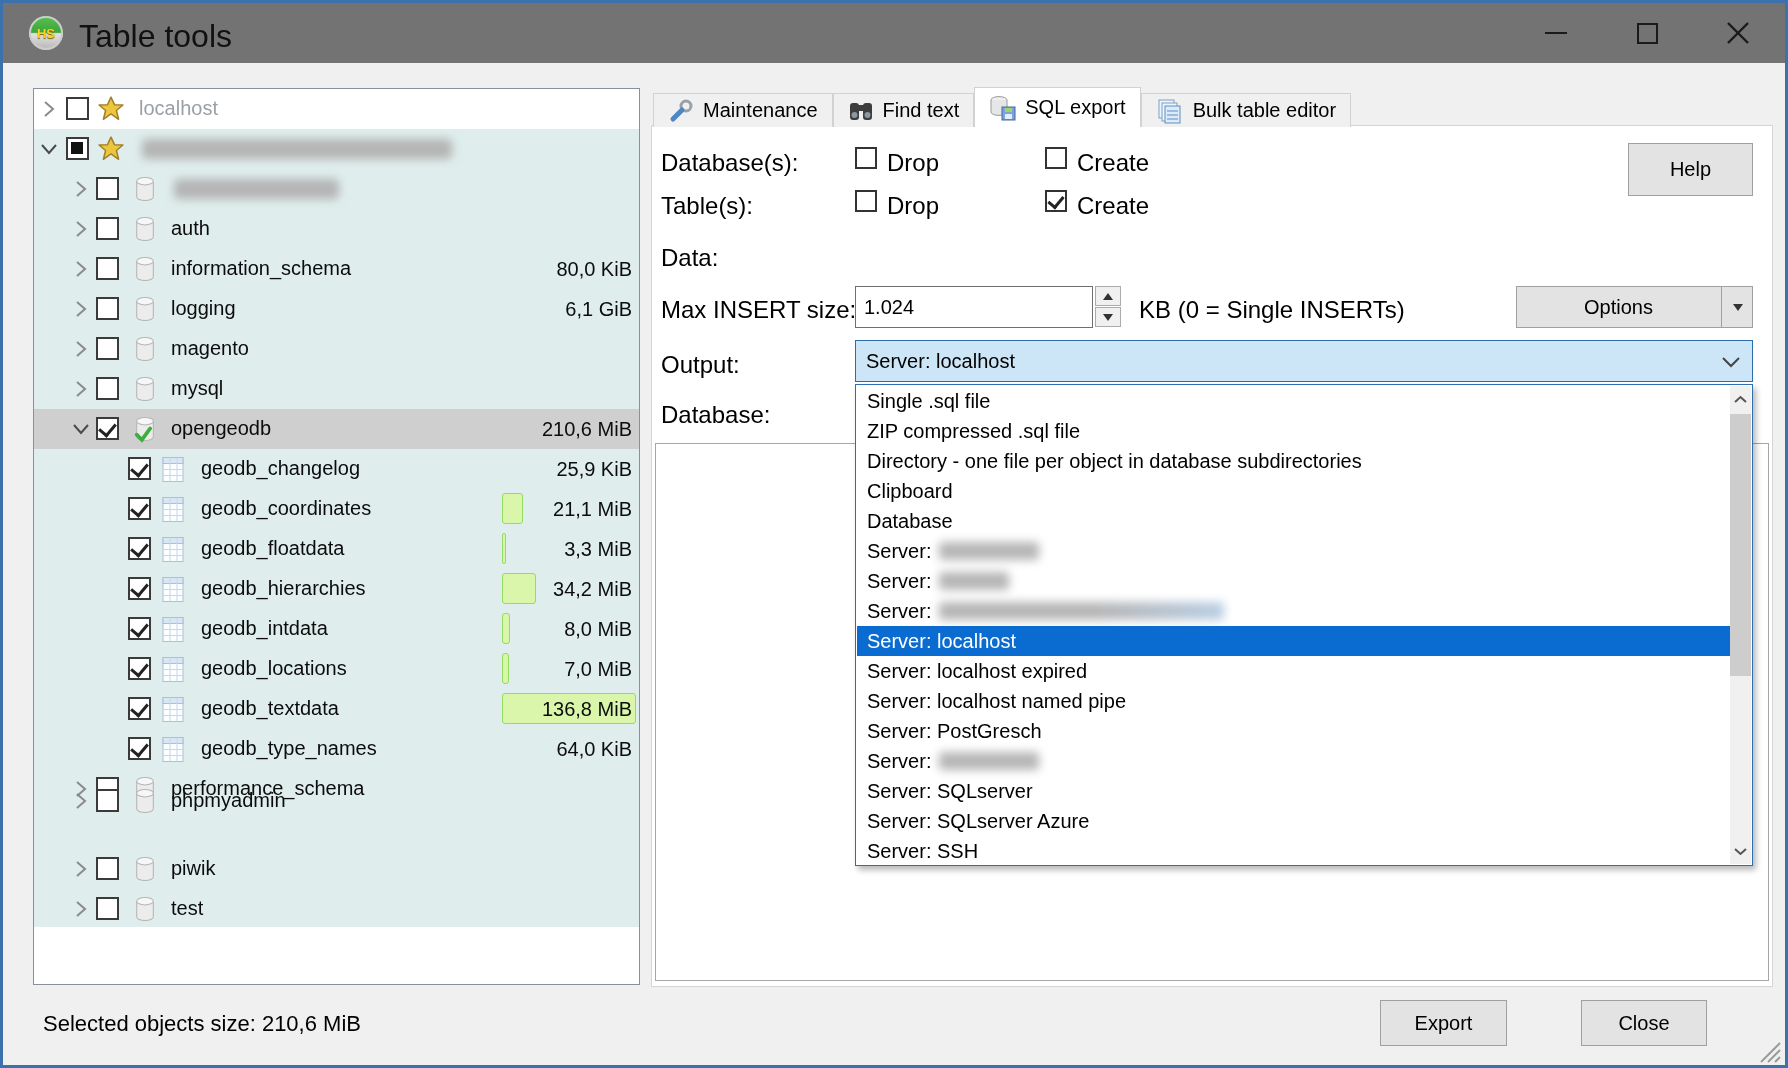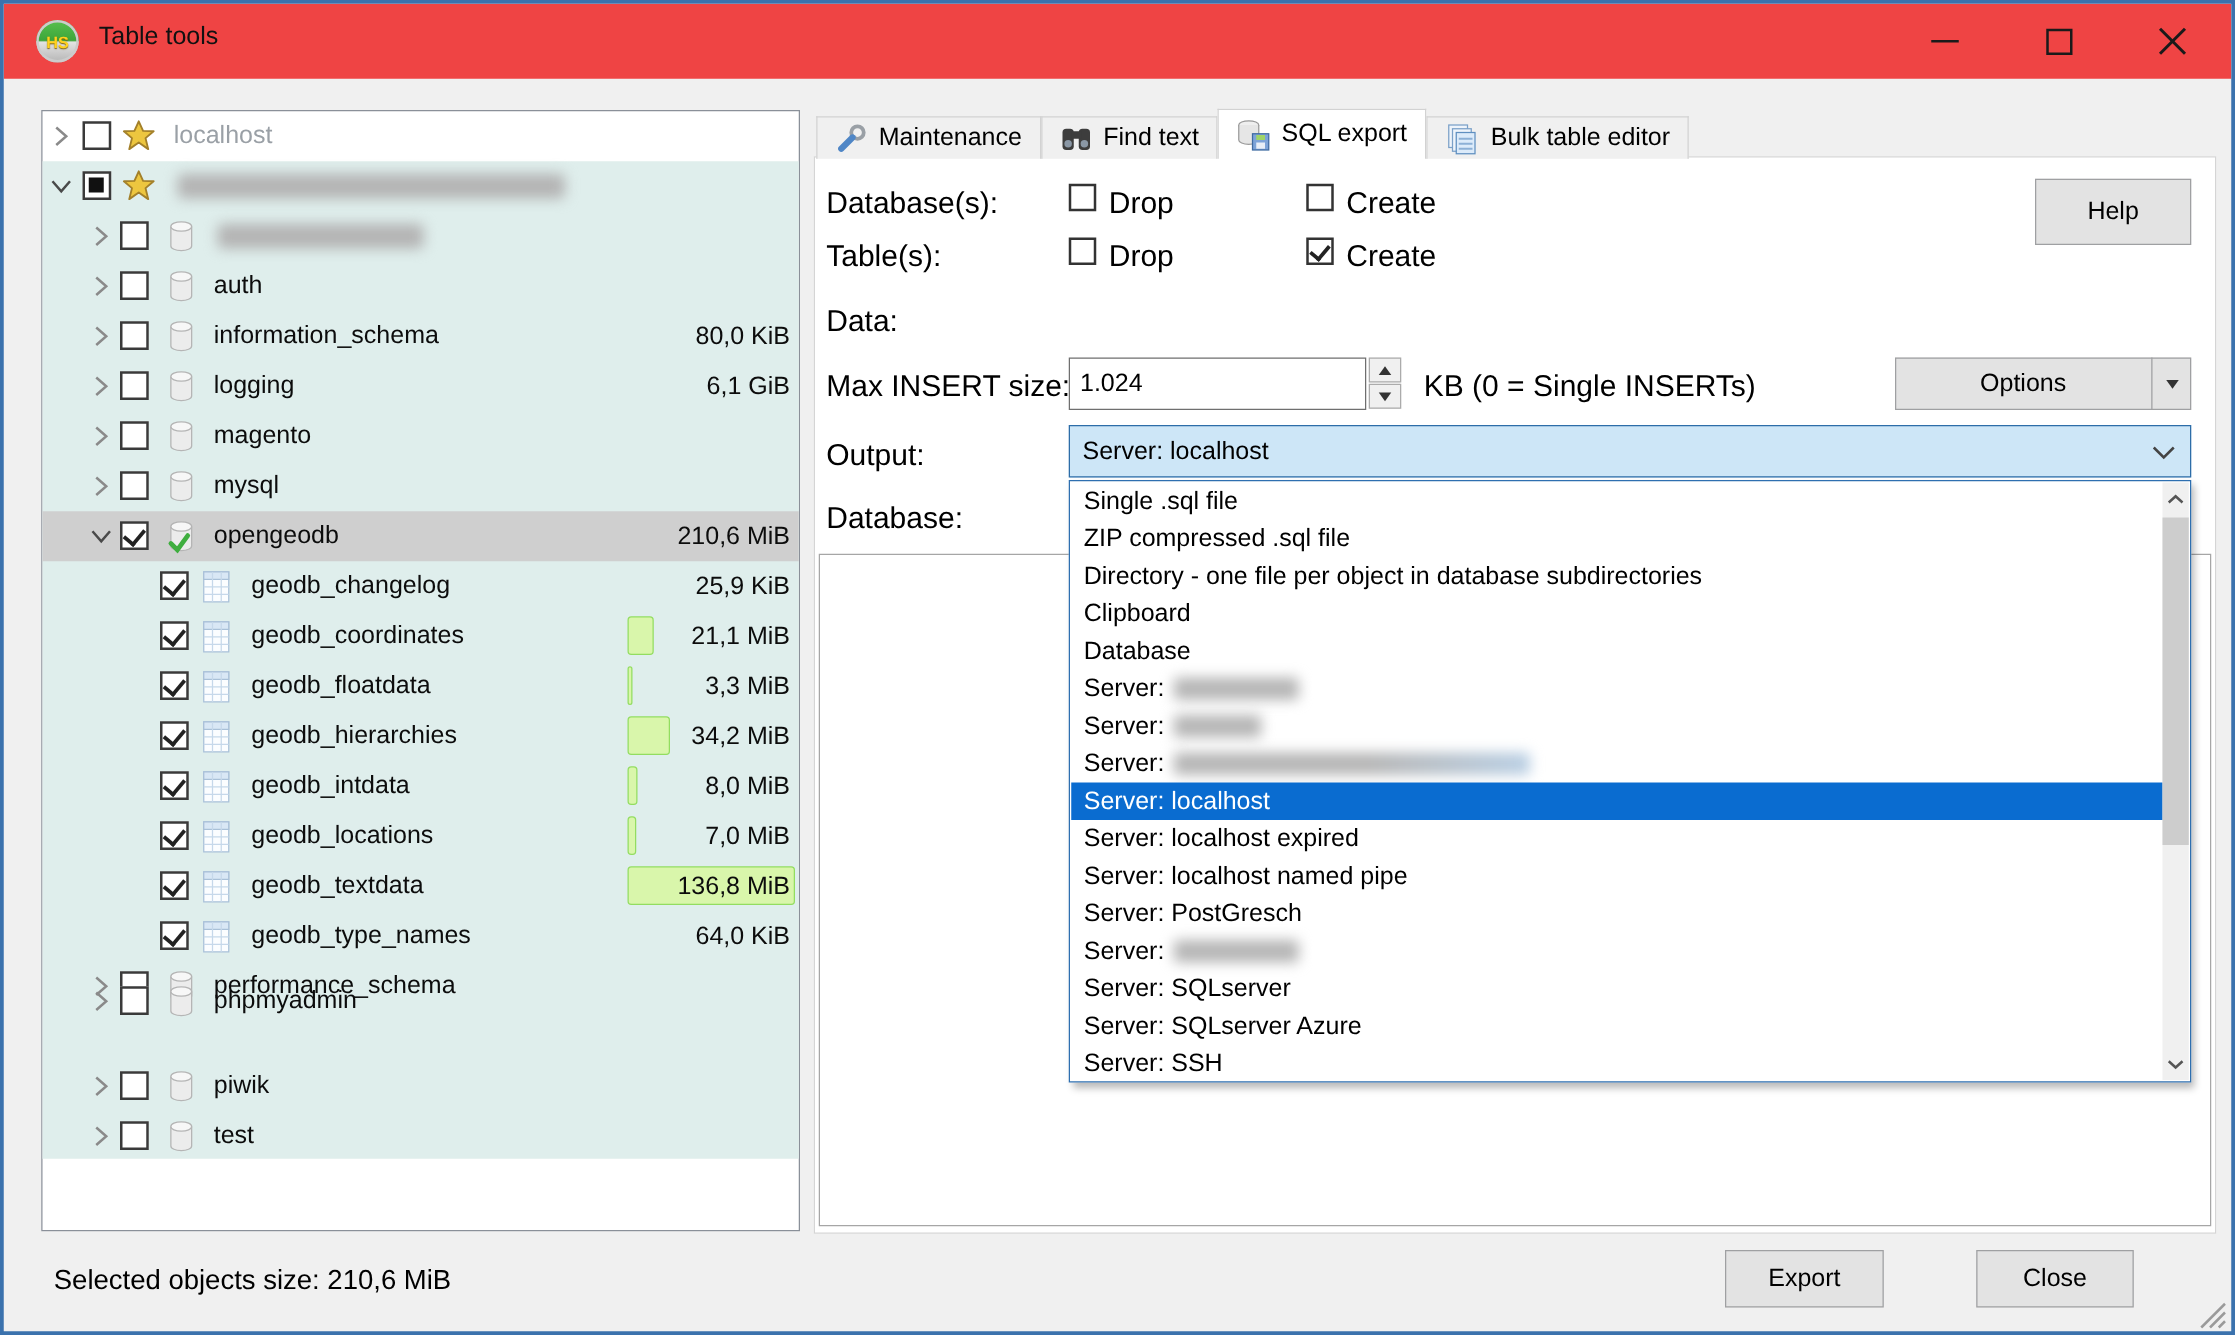--- a/index.html
+++ b/index.html
@@ -1,25 +1,25 @@
 <!DOCTYPE html>
 <html><head>
 <meta charset="utf-8">
 <style>
   html,body{margin:0;padding:0;background:#cfd6de;}
   *{box-sizing:border-box;}
   .win{position:relative;width:1788px;height:1068px;border:3px solid #3b72ad;background:#f0f0f0;
        font-family:"Liberation Sans",sans-serif;overflow:hidden;}
   
-  .titlebar{position:absolute;left:0;top:0;right:0;height:60px;background:#ef4444;}
+  .titlebar{position:absolute;left:0;top:0;right:0;height:60px;background:#737373;}
   .app-icon{position:absolute;left:26px;top:13px;width:34px;height:34px;border-radius:50%;
     background:linear-gradient(180deg,#59c14f 0%,#3da53a 48%,#e3e3e3 52%,#b5b5b5 100%);
     box-shadow:inset 0 0 0 2px #cccccc;display:flex;align-items:center;justify-content:center;}
   .app-icon span{color:#ffd21e;font-size:13px;font-weight:bold;text-shadow:0 1px 1px #7a5a00;}
-  .title-text{position:absolute;left:76px;top:15px;font-size:20px;color:#111;}
+  .title-text{position:absolute;left:76px;top:15px;font-size:32px;color:#111;}
   .cap-btn{position:absolute;top:0;width:64px;height:60px;display:flex;align-items:center;justify-content:center;}
   .min-glyph{width:22px;height:2px;background:#1a1a1a;}
   .max-glyph{width:21px;height:21px;border:2px solid #1a1a1a;}
   
   .tree{position:absolute;left:30px;top:85px;width:607px;height:897px;background:#fff;border:1px solid #8a9099;}
   .tree-band{position:absolute;left:0;top:40px;width:100%;height:798px;background:#dfeeec;}
   .tree-rows{position:absolute;left:0;top:0;width:100%;height:100%;}
   .tree-row{position:absolute;left:0;width:100%;height:40px;}
   .tree-row.selected{background:#cfcfcf;}
   .chev{position:absolute;top:11px;width:18px;height:18px;}

